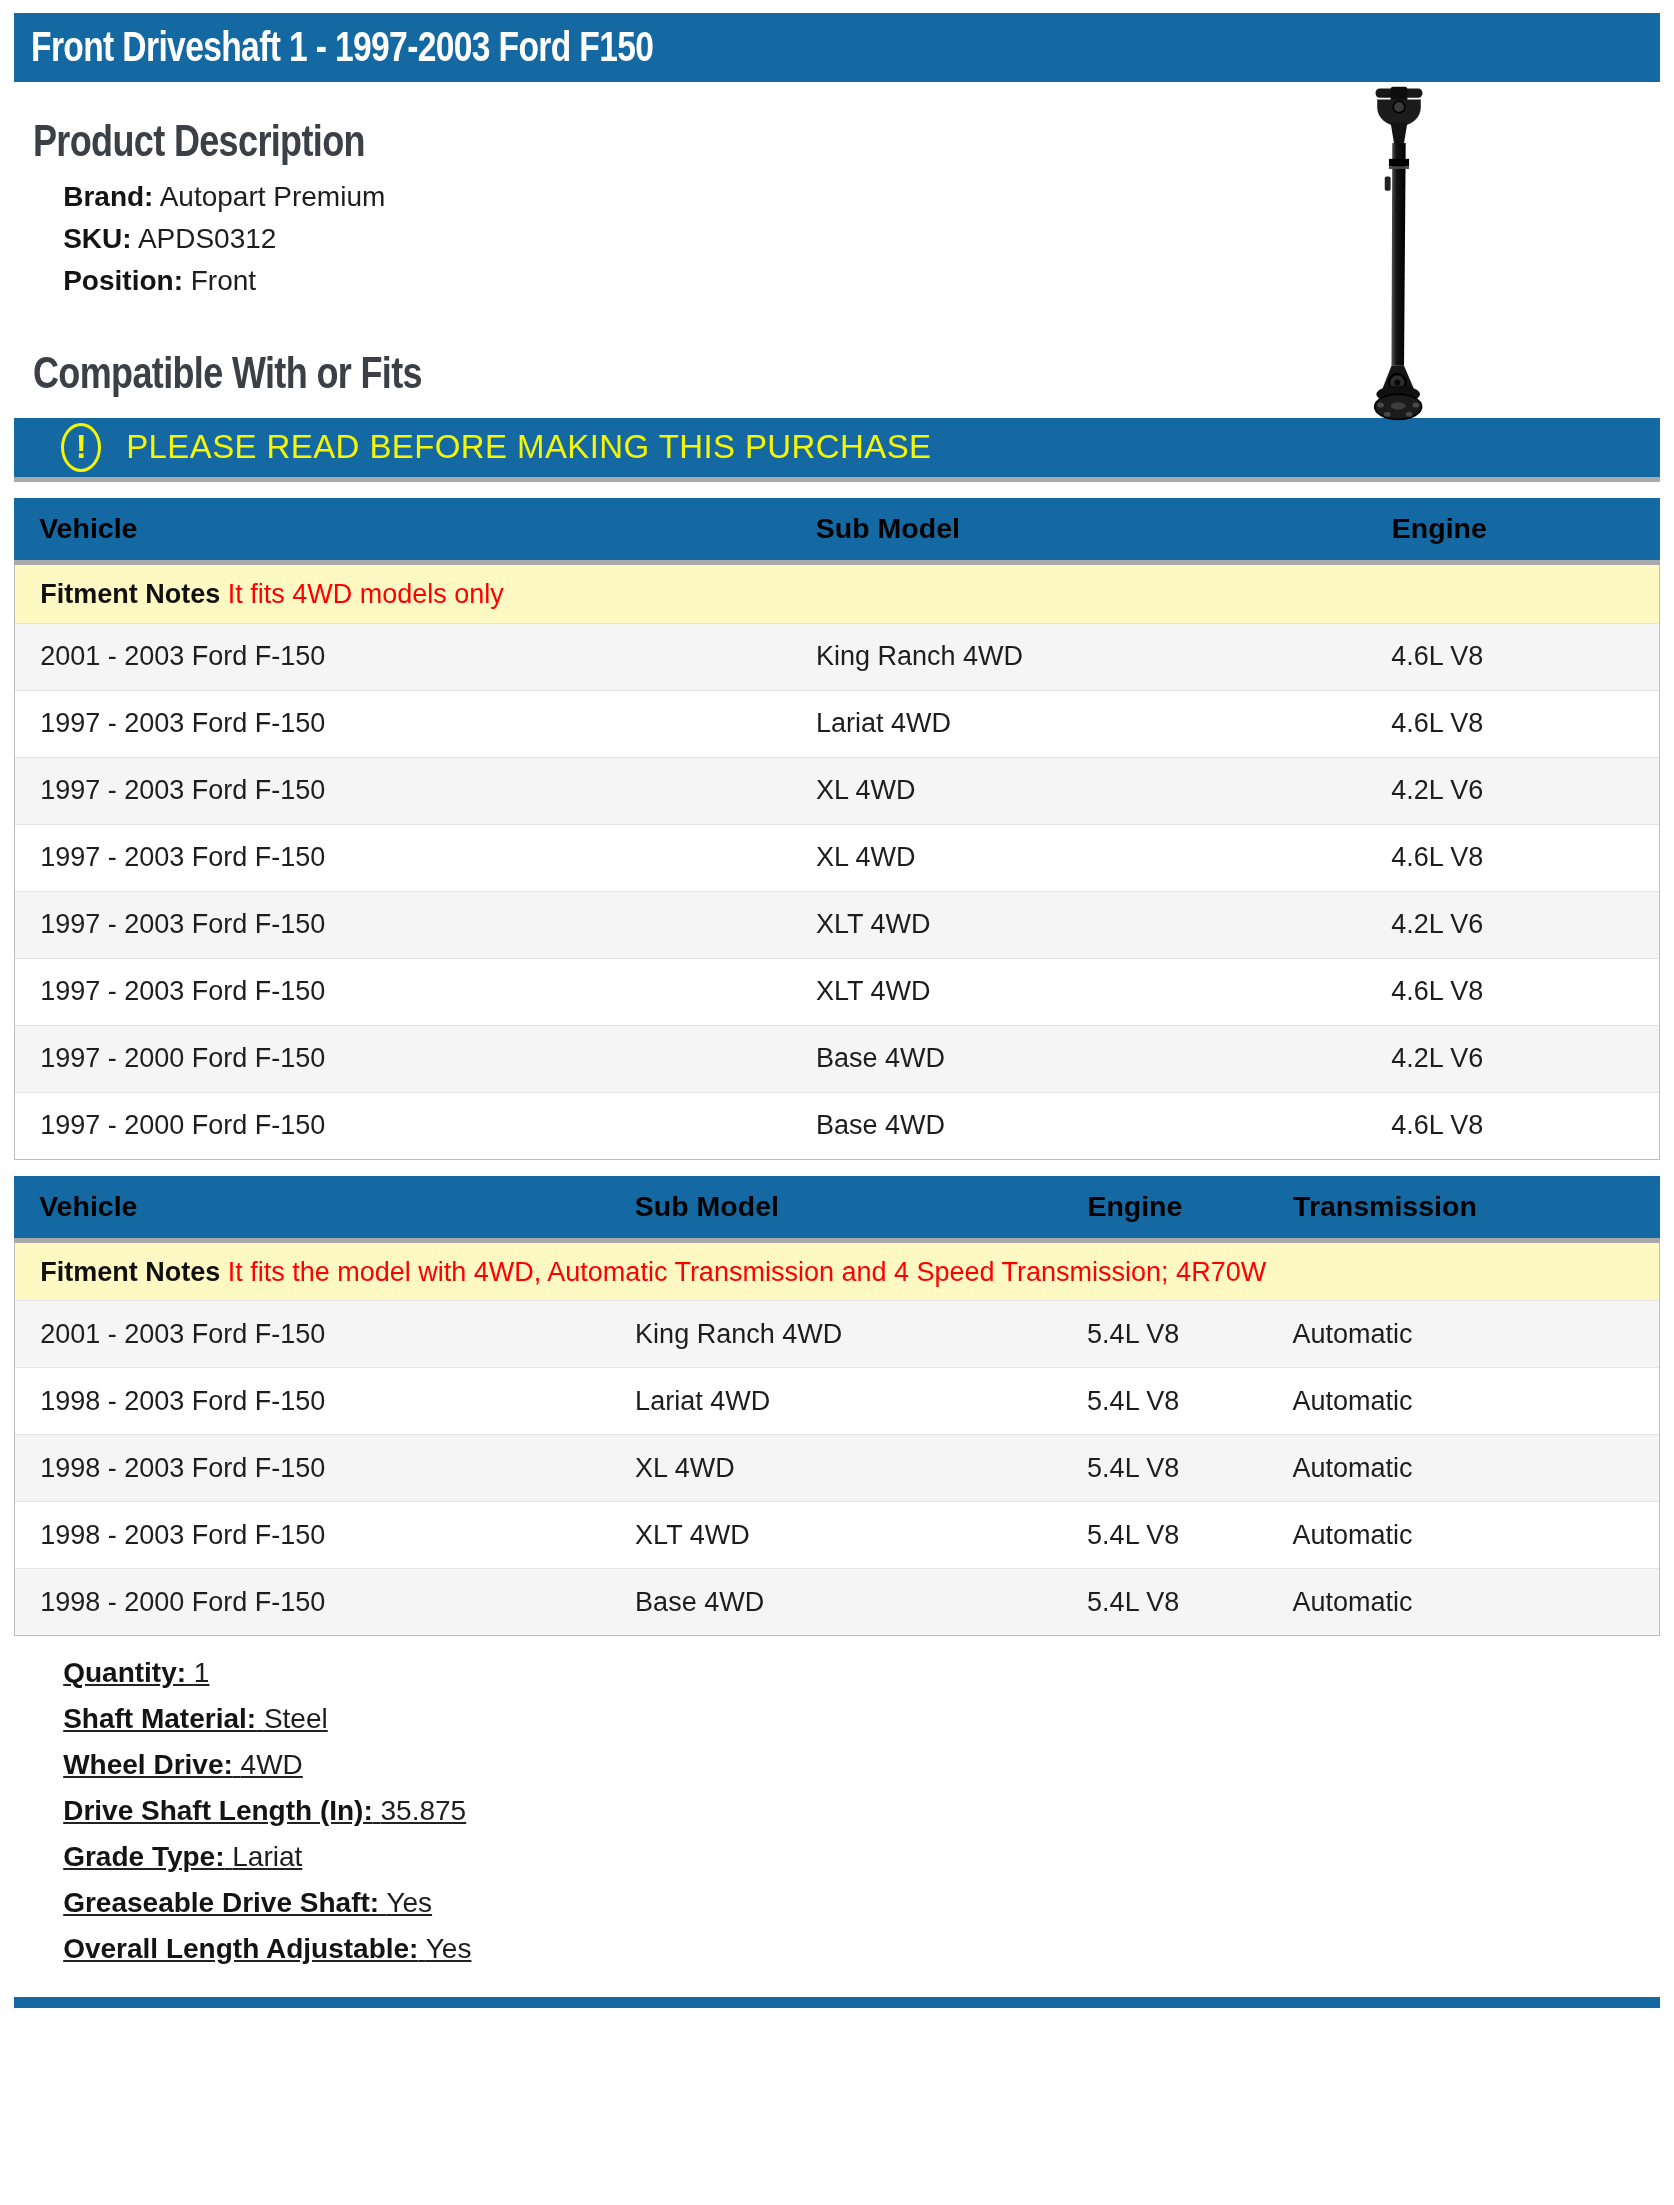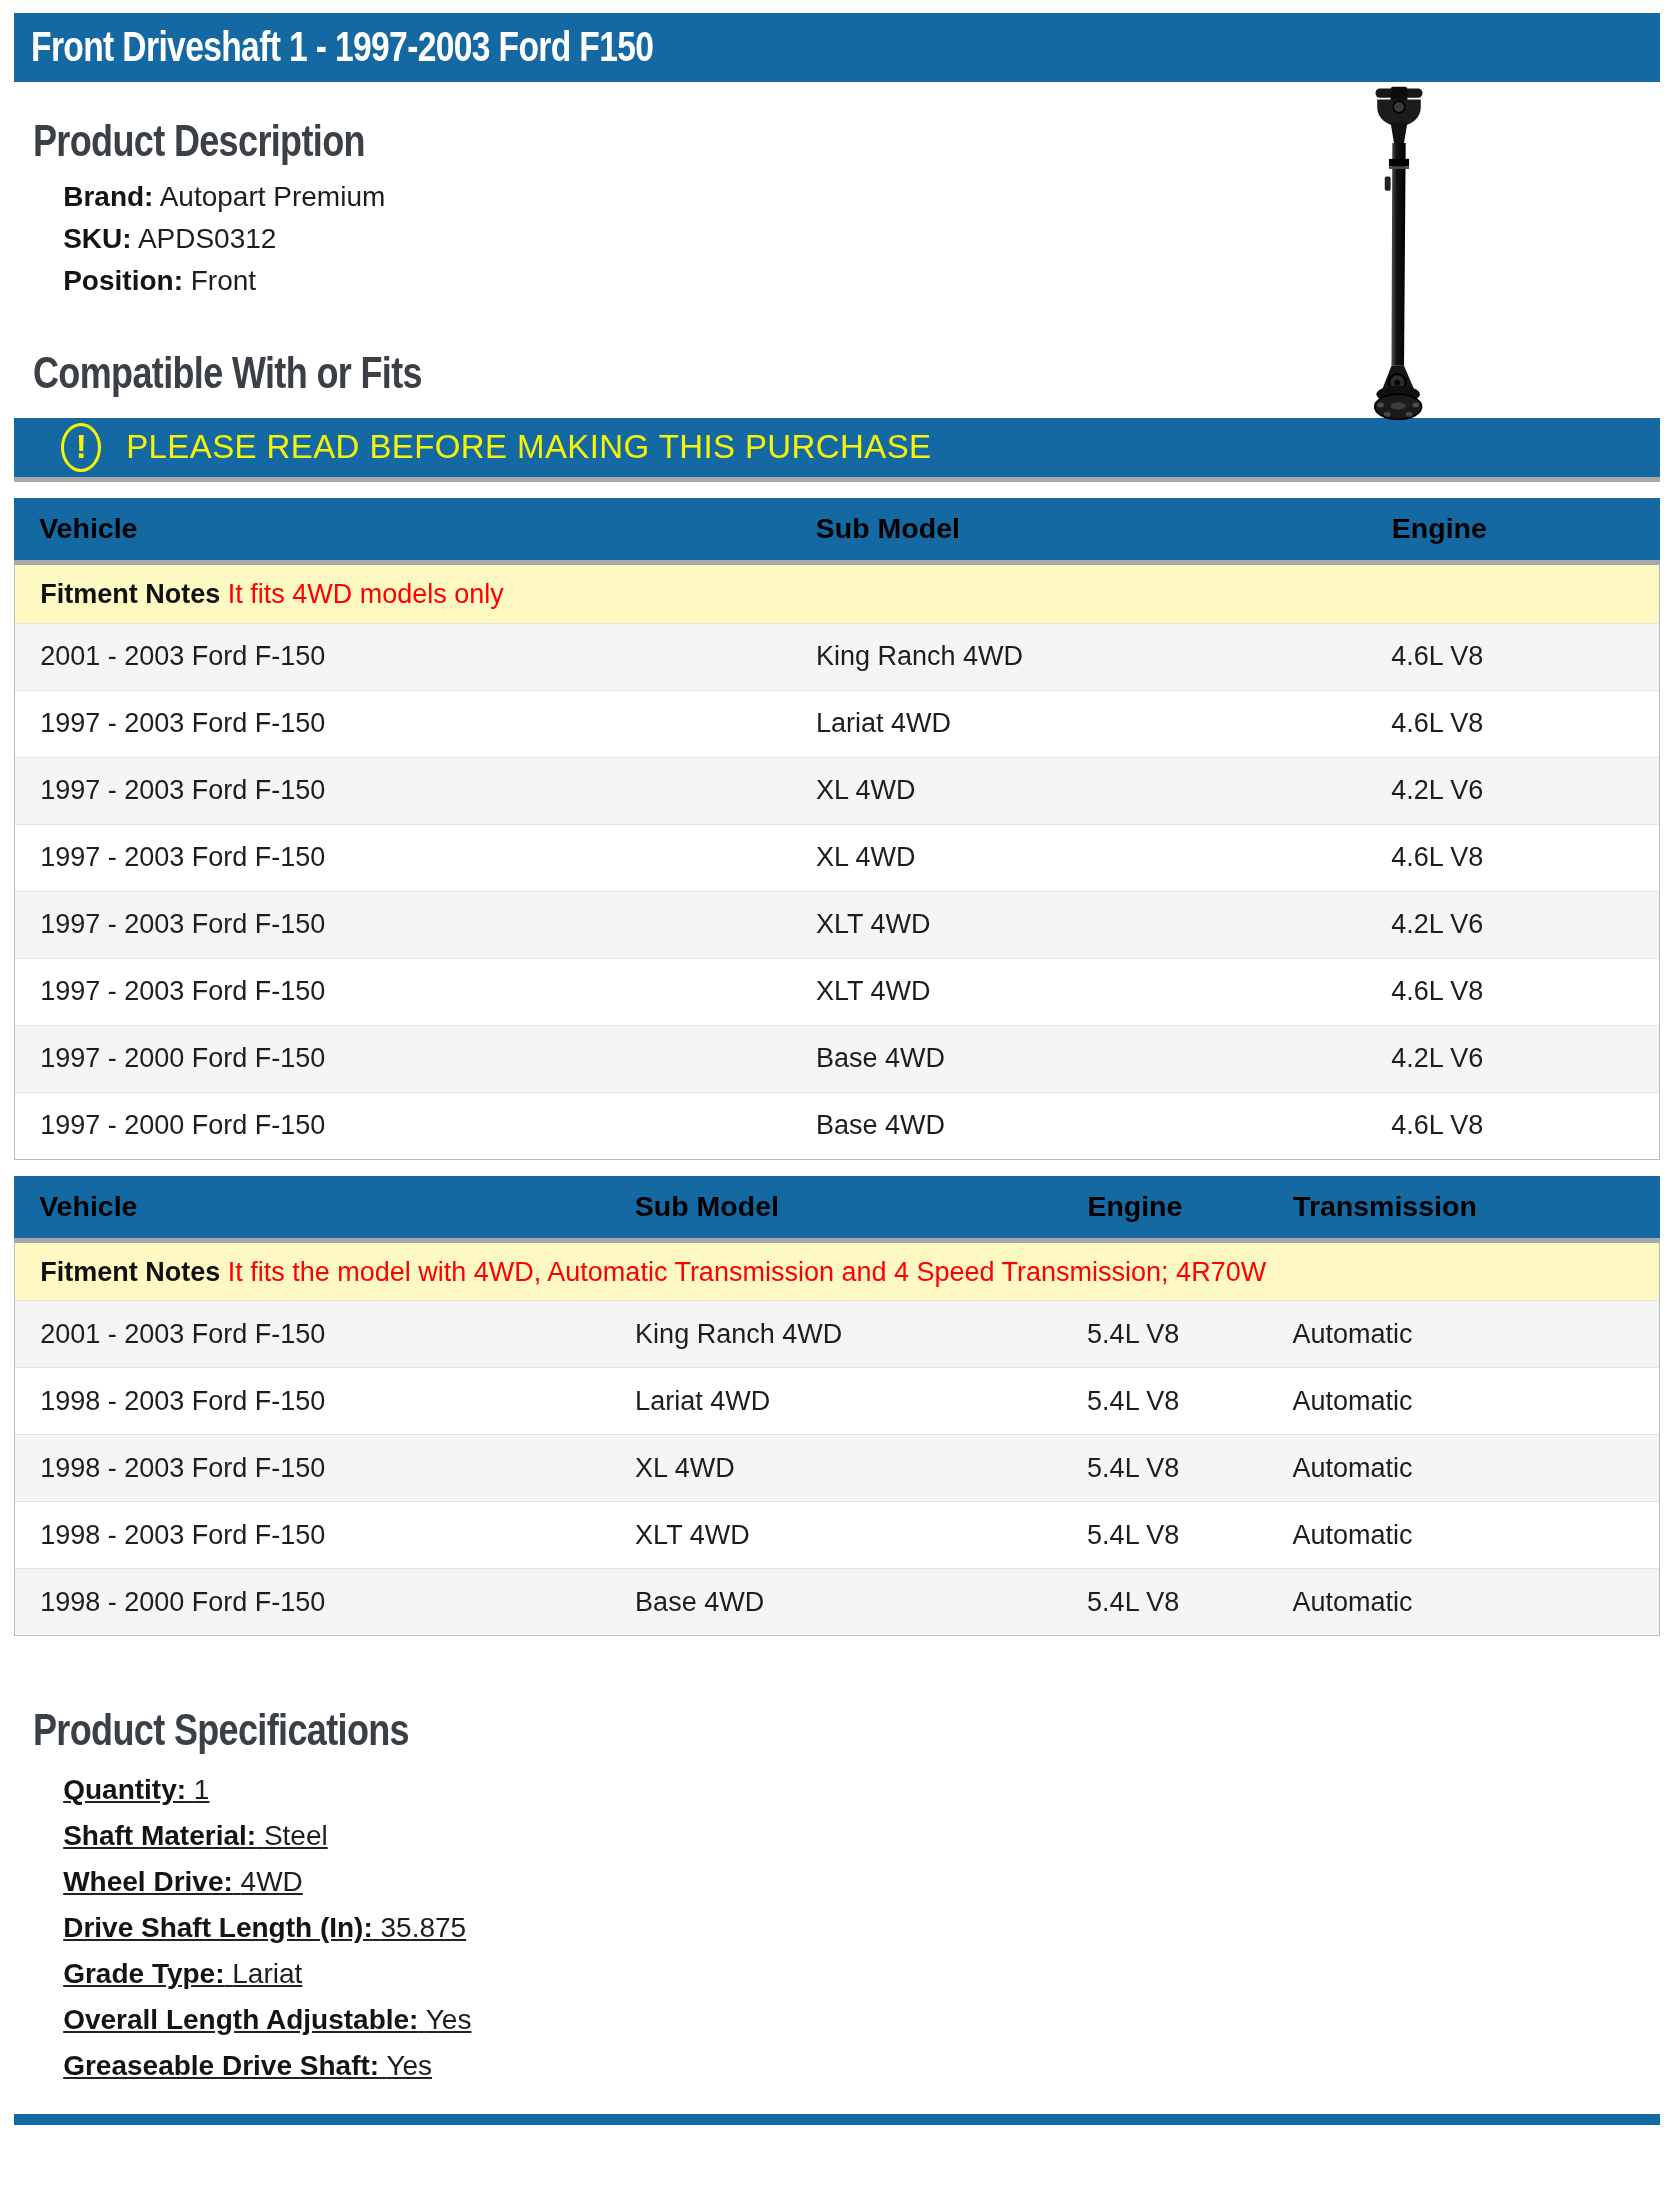--- a/index.html
+++ b/index.html
@@ -256,21 +256,20 @@
       </div>
       <div class="t-row cols-4">
         <div class="cell cell-vehicle">1998 - 2000 Ford F-150</div>
         <div class="cell">Base 4WD</div>
         <div class="cell">5.4L V8</div>
         <div class="cell">Automatic</div>
       </div>
     </div>
   </div>
 
-  <h2 class="section-heading h-specs"><span class="condensed">Product Specifications</span></h2>
 
   <div class="kv-list spec-list">
     <div class="kv">
       <span class="kv-label">Quantity:</span>
       <span class="kv-value">1</span>
     </div>
     <div class="kv">
       <span class="kv-label">Shaft Material:</span>
       <span class="kv-value">Steel</span>
     </div>
@@ -280,25 +279,25 @@
     </div>
     <div class="kv">
       <span class="kv-label">Drive Shaft Length (In):</span>
       <span class="kv-value">35.875</span>
     </div>
     <div class="kv">
       <span class="kv-label">Grade Type:</span>
       <span class="kv-value">Lariat</span>
     </div>
     <div class="kv">
+      <span class="kv-label">Greaseable Drive Shaft:</span>
+      <span class="kv-value">Yes</span>
+    </div>
+    <div class="kv">
       <span class="kv-label">Overall Length Adjustable:</span>
       <span class="kv-value">Yes</span>
     </div>
-    <div class="kv">
-      <span class="kv-label">Greaseable Drive Shaft:</span>
-      <span class="kv-value">Yes</span>
-    </div>
   </div>
 
   <div class="bottom-bar"></div>
 
 </div>
 
 
 </body></html>

